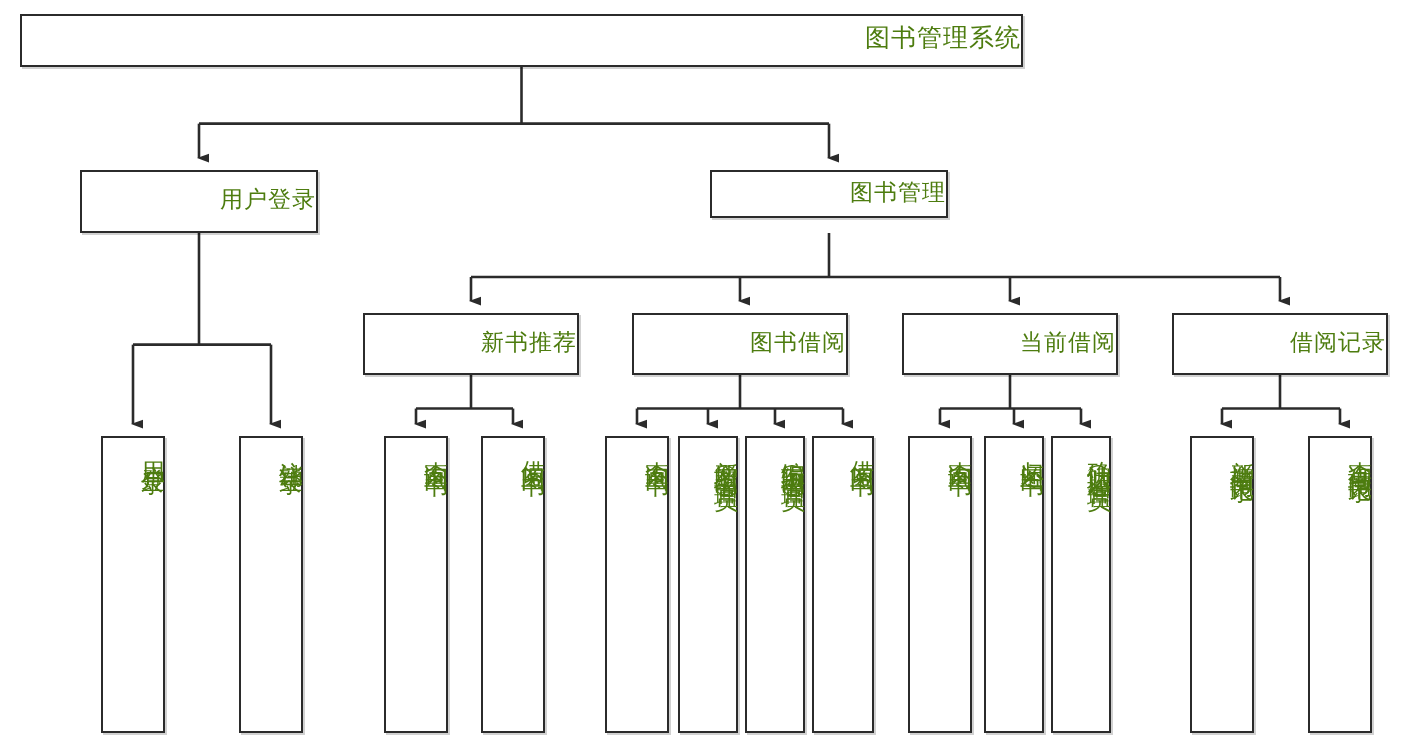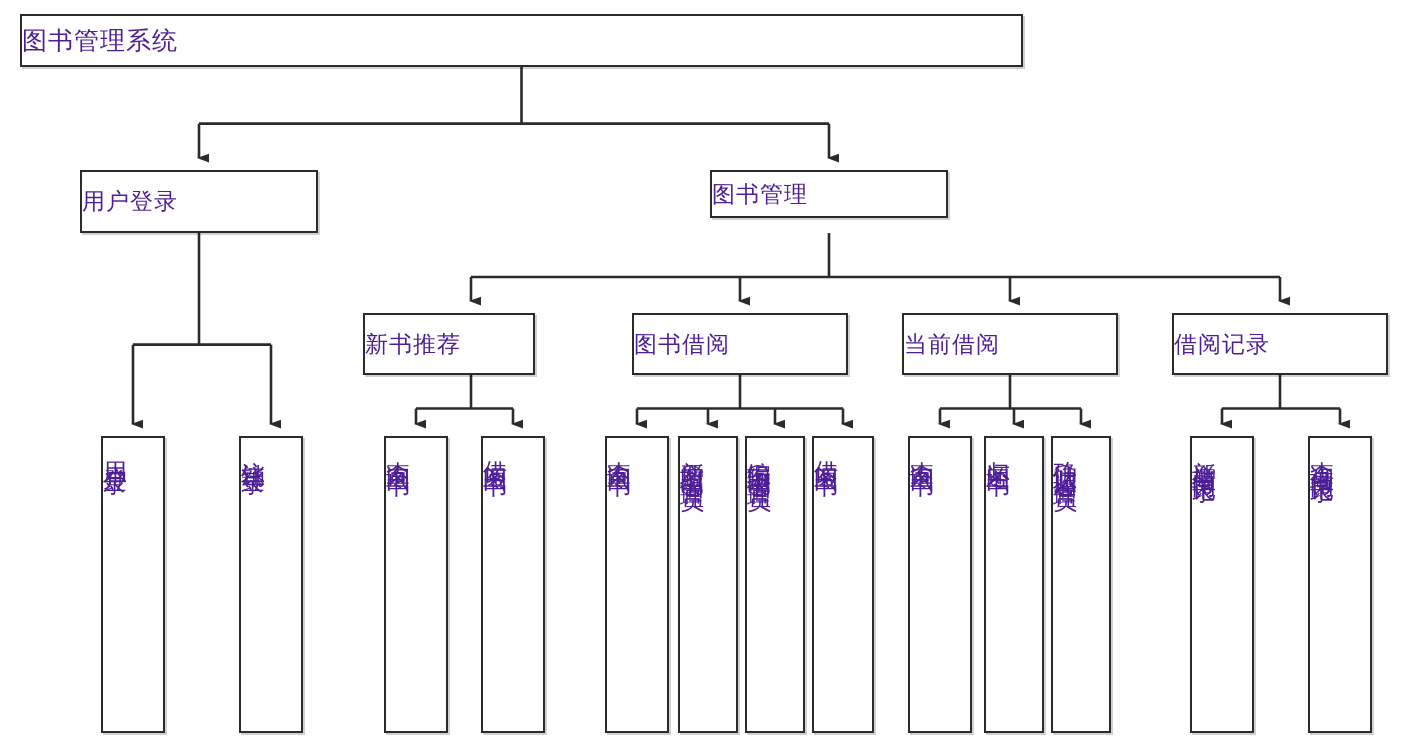--- a/index.html
+++ b/index.html
@@ -25,23 +25,24 @@
     height: 747px;
     pointer-events: none;
   }
   .node {
     position: absolute;
     box-sizing: border-box;
     border: 2.5px solid #2b2b2b;
     background: #ffffff;
     display: flex;
     align-items: center;
-    justify-content: flex-start;
-    color: #4c1d95;
+    justify-content: flex-end;
+    color: #4d7c0f;
     box-shadow: 2px 2px 0 rgba(0,0,0,0.18);
+    font-family: Liberation Mono, monospace;
   }
   .node .label {
     display: block;
     text-align: center;
     line-height: 1.05;
     white-space: nowrap;
   }
   .node.horiz .label {
     font-size: 23px;
     letter-spacing: 1px;
@@ -120,21 +121,21 @@
   <div id="nodes">
       <div class="node horiz root" style="left: 20px; top: 14px; width: 1003px; height: 53px;">
         <span class="label">图书管理系统</span>
       </div>
       <div class="node horiz" style="left: 80px; top: 170px; width: 238px; height: 63px;">
         <span class="label">用户登录</span>
       </div>
       <div class="node horiz" style="left: 710px; top: 170px; width: 238px; height: 48px;">
         <span class="label">图书管理</span>
       </div>
-      <div class="node horiz" style="left: 363px; top: 313px; width: 172px; height: 62px;">
+      <div class="node horiz" style="left: 363px; top: 313px; width: 216px; height: 62px;">
         <span class="label">新书推荐</span>
       </div>
       <div class="node horiz" style="left: 632px; top: 313px; width: 216px; height: 62px;">
         <span class="label">图书借阅</span>
       </div>
       <div class="node horiz" style="left: 902px; top: 313px; width: 216px; height: 62px;">
         <span class="label">当前借阅</span>
       </div>
       <div class="node horiz" style="left: 1172px; top: 313px; width: 216px; height: 62px;">
         <span class="label">借阅记录</span>

